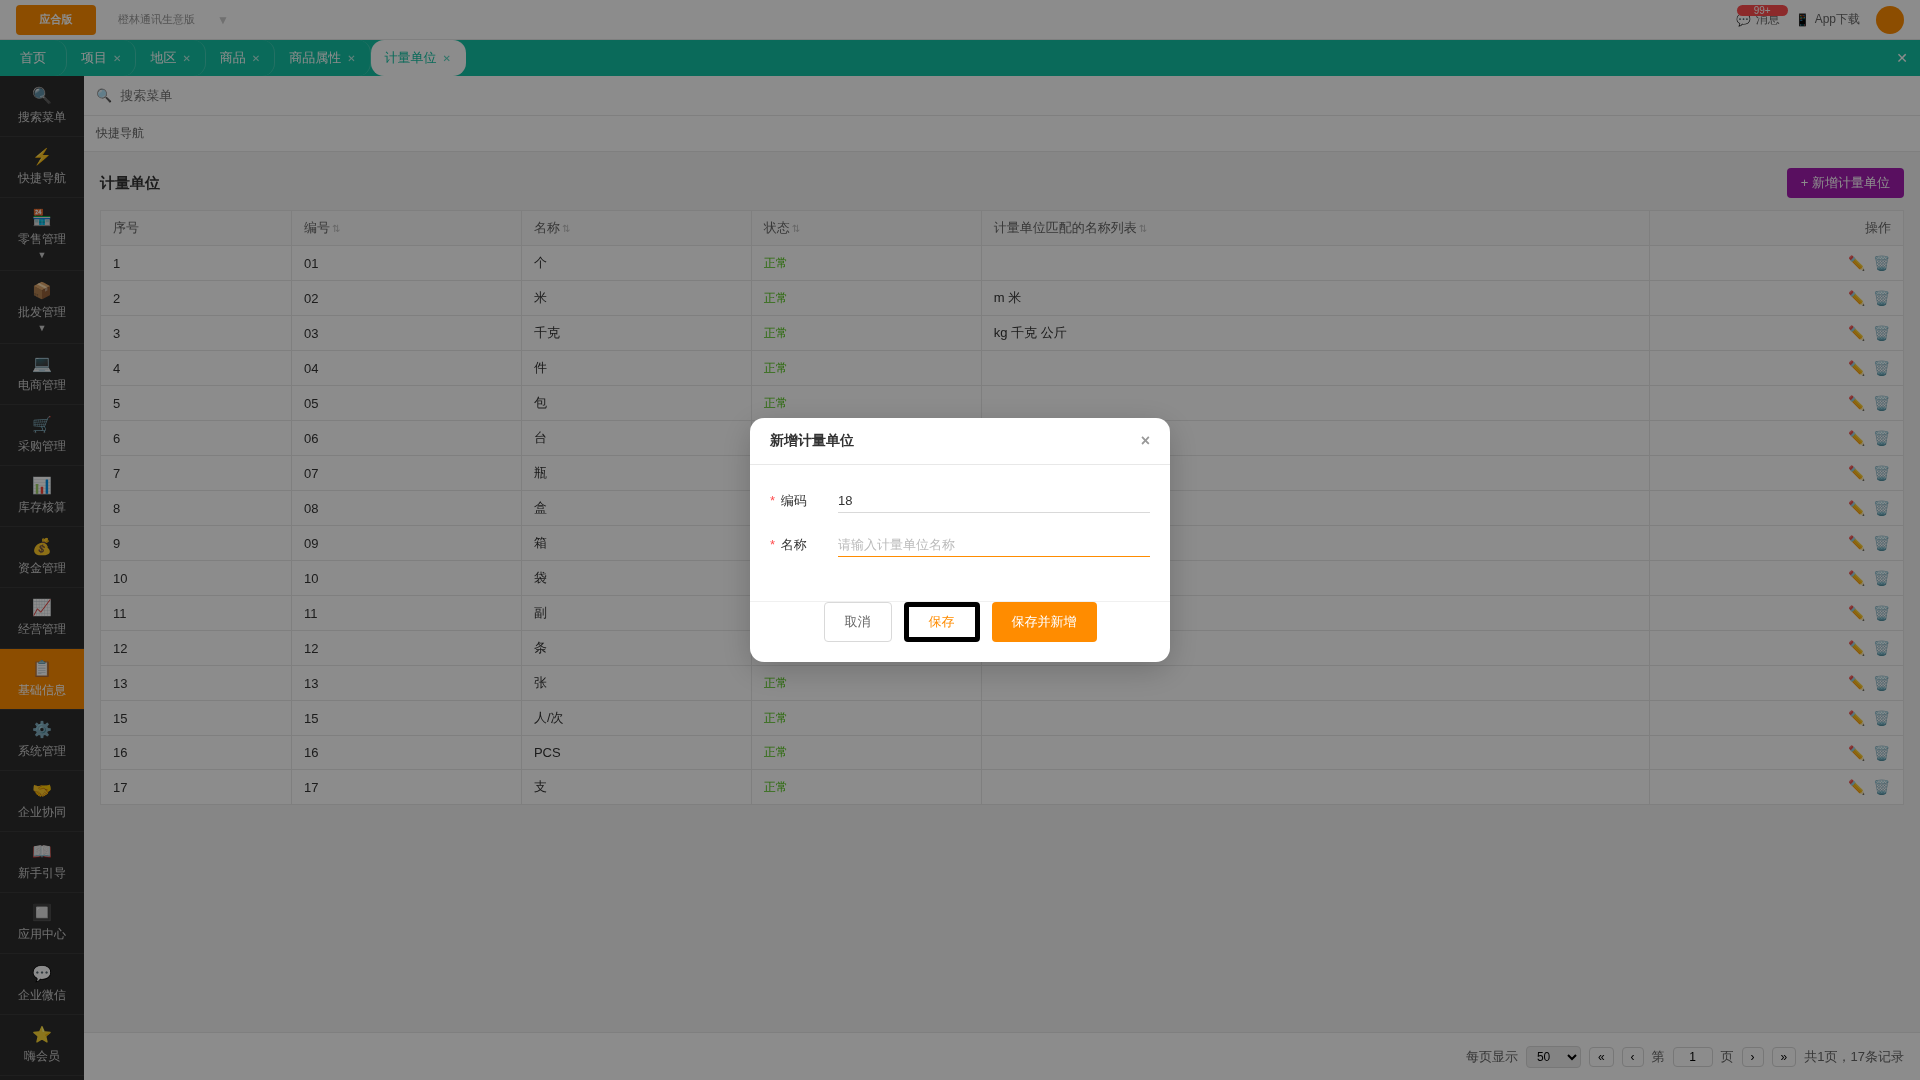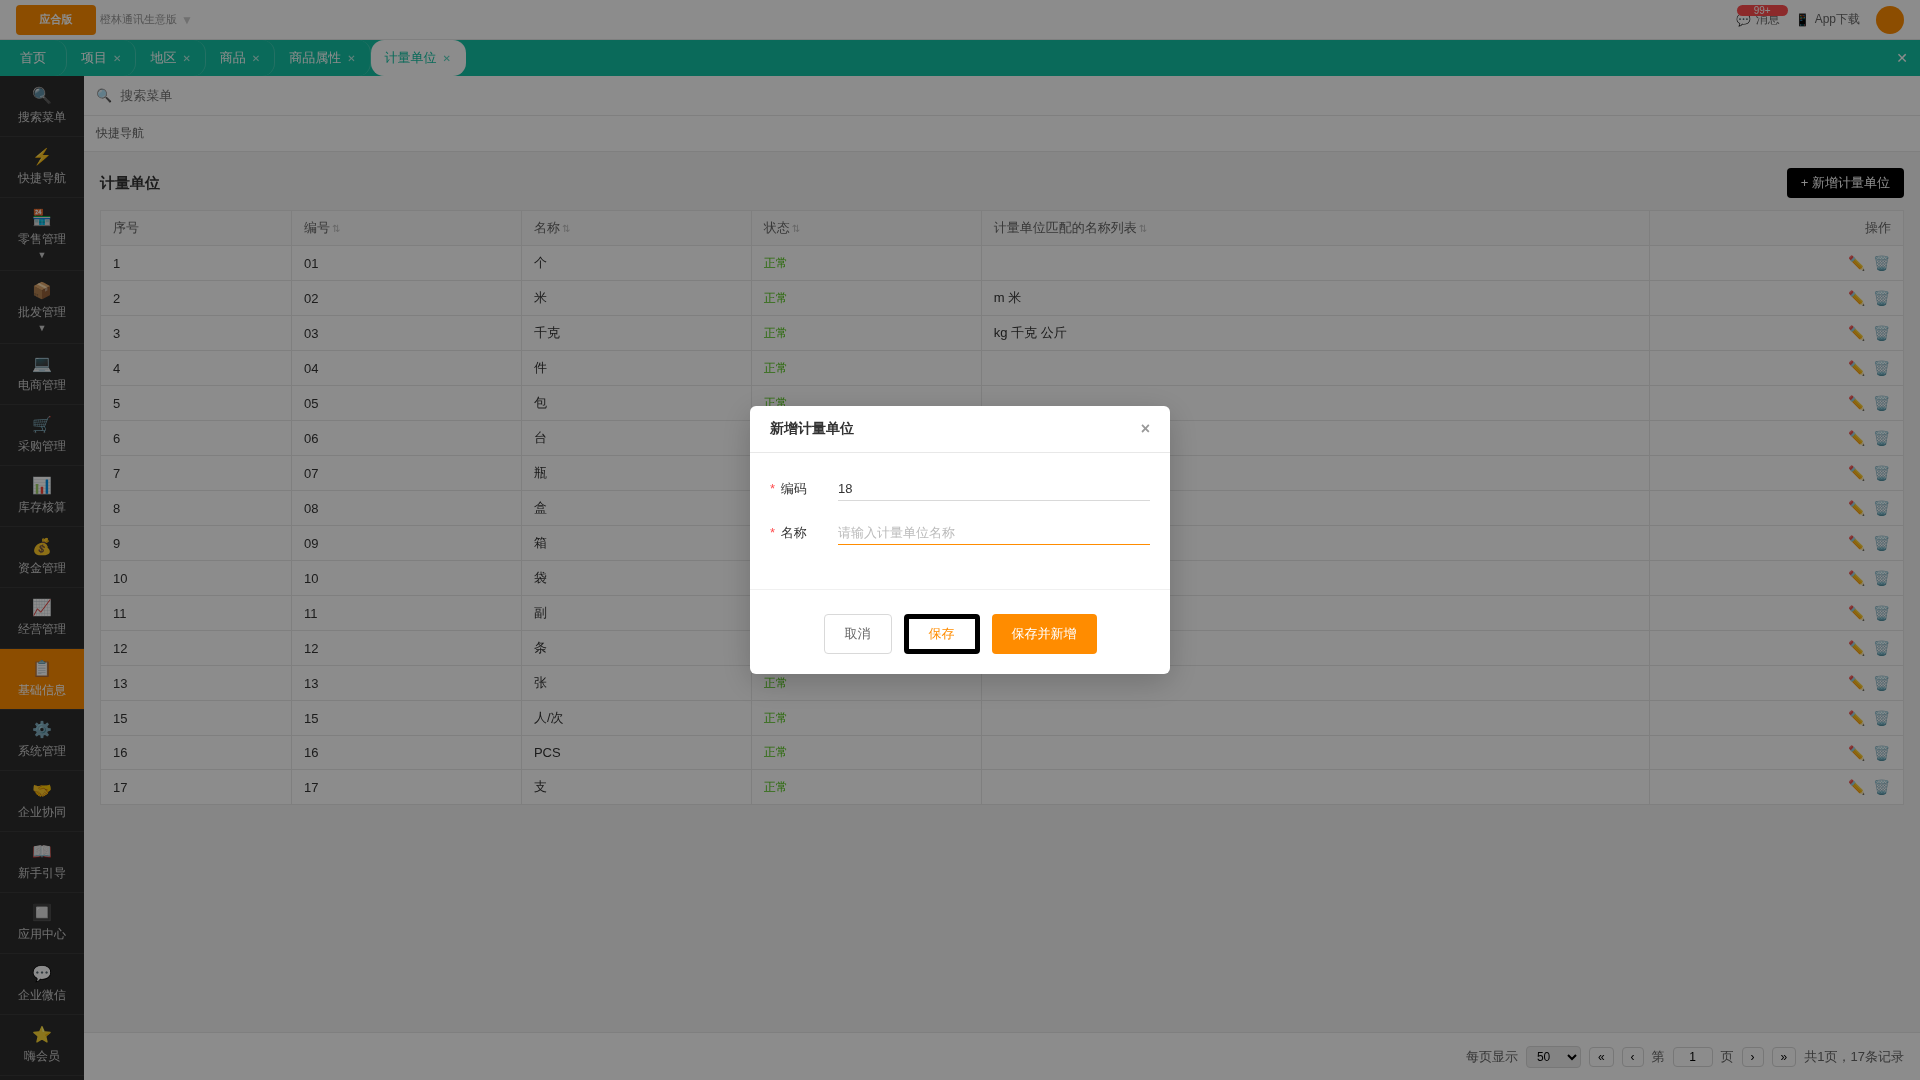--- a/index.html
+++ b/index.html
@@ -13,21 +13,21 @@
       align-items: center;
       justify-content: space-between;
       padding: 0 16px;
       border-bottom: 1px solid #e8e8e8;
       position: relative;
       z-index: 10;
     }
     .logo-area {
       display: flex;
       align-items: center;
-      gap: 4px;
+      gap: 22px;
     }
     .logo-box {
       width: 80px;
       height: 30px;
       background: #ff8c00;
       border-radius: 4px;
       display: flex;
       align-items: center;
       justify-content: center;
       color: #fff;
@@ -196,21 +196,21 @@
       align-items: center;
       justify-content: space-between;
       margin-bottom: 12px;
     }
     .page-title {
       font-size: 15px;
       font-weight: bold;
       color: #333;
     }
     .btn-add {
-      background: #000000;
+      background: #a21caf;
       color: #fff;
       border: none;
       padding: 6px 14px;
       border-radius: 4px;
       font-size: 13px;
       cursor: pointer;
     }
 
     
     .data-table {
@@ -291,21 +291,21 @@
       background: rgba(0,0,0,0.45);
       z-index: 100;
       display: flex;
       align-items: center;
       justify-content: center;
     }
 
     
     .modal {
       background: #fff;
-      border-radius: 6px;
+      border-radius: 14px;
       width: 420px;
       box-shadow: 0 8px 32px rgba(0,0,0,0.2);
       overflow: hidden;
     }
     .modal-header {
       display: flex;
       align-items: center;
       justify-content: space-between;
       padding: 14px 20px;
       border-bottom: 1px solid #e8e8e8;
@@ -347,21 +347,21 @@
       outline: none;
       color: #333;
     }
     .form-input.active-input {
       border-bottom-color: #ff8c00;
     }
     .form-input::placeholder { color: #bbb; }
     .modal-footer {
       display: flex;
       justify-content: center;
-      padding: 24px 20px 20px;
+      padding: 0 20px 20px;
       gap: 12px;
       border-top: 1px solid #f0f0f0;
     }
     .btn-cancel {
       border: 1px solid #d9d9d9;
       background: #fff;
       color: #666;
       padding: 6px 20px;
       border-radius: 4px;
       font-size: 13px;

